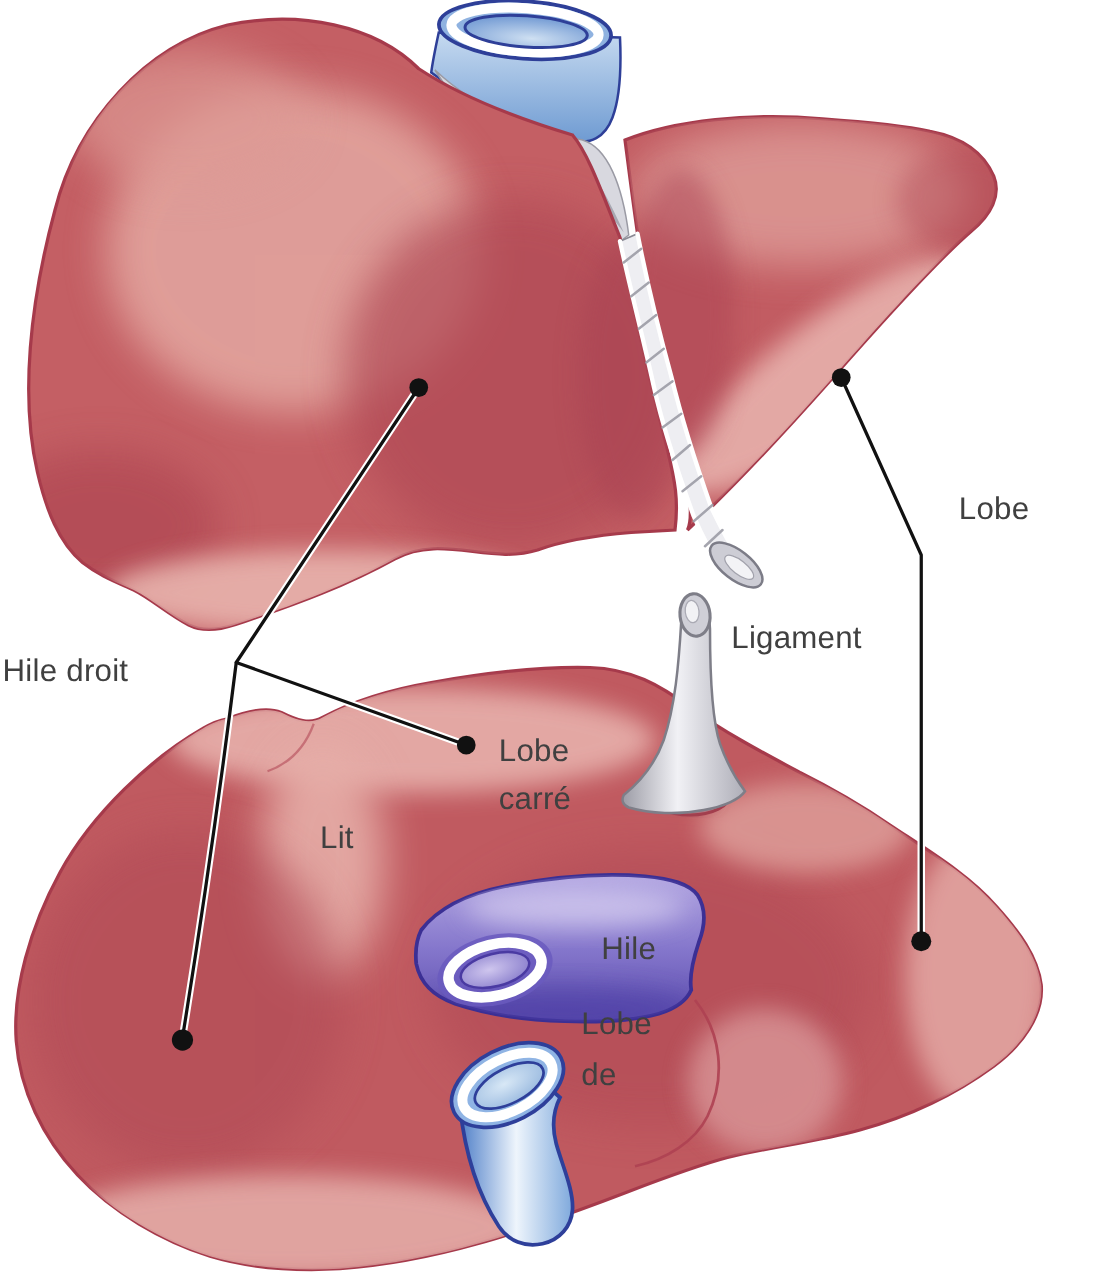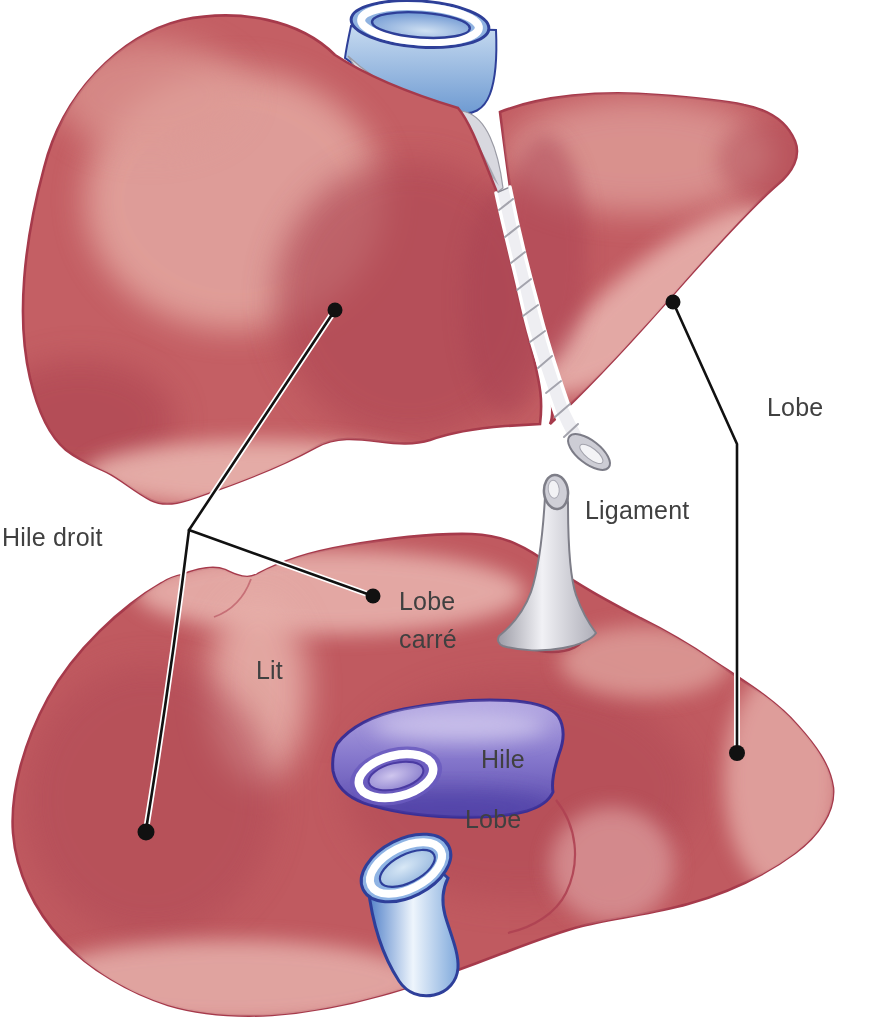--- a/index.html
+++ b/index.html
@@ -232,15 +232,16 @@
   <div class="lbl" style="left:256px;top:651px">
     <div>Lit</div>
   </div>
 
   <div class="lbl" style="left:481px;top:740px">
     <div>Hile</div>
   </div>
 
   <div class="lbl lh41" style="left:465px;top:799px">
     <div>Lobe</div>
+    <div>de</div>
   </div>
 
 </div>
 
 </body></html>

